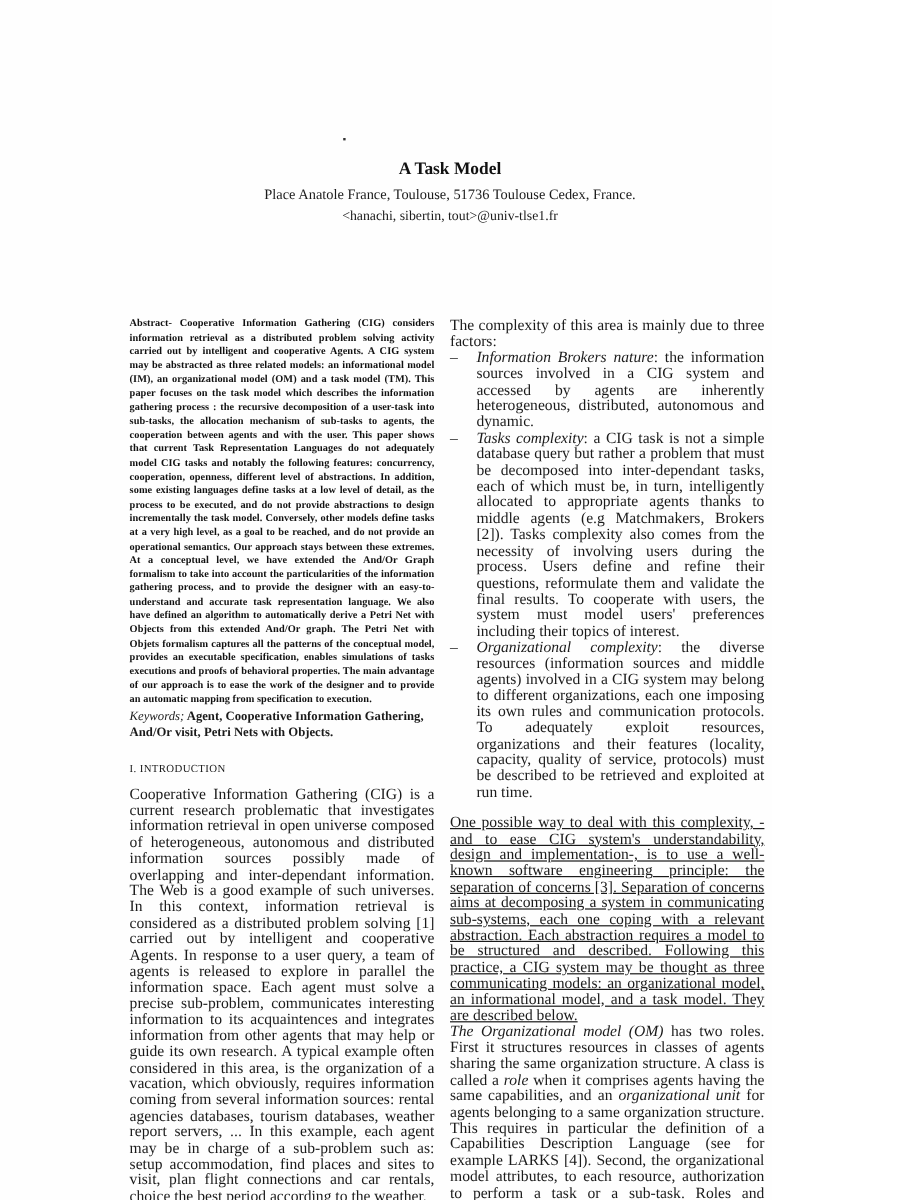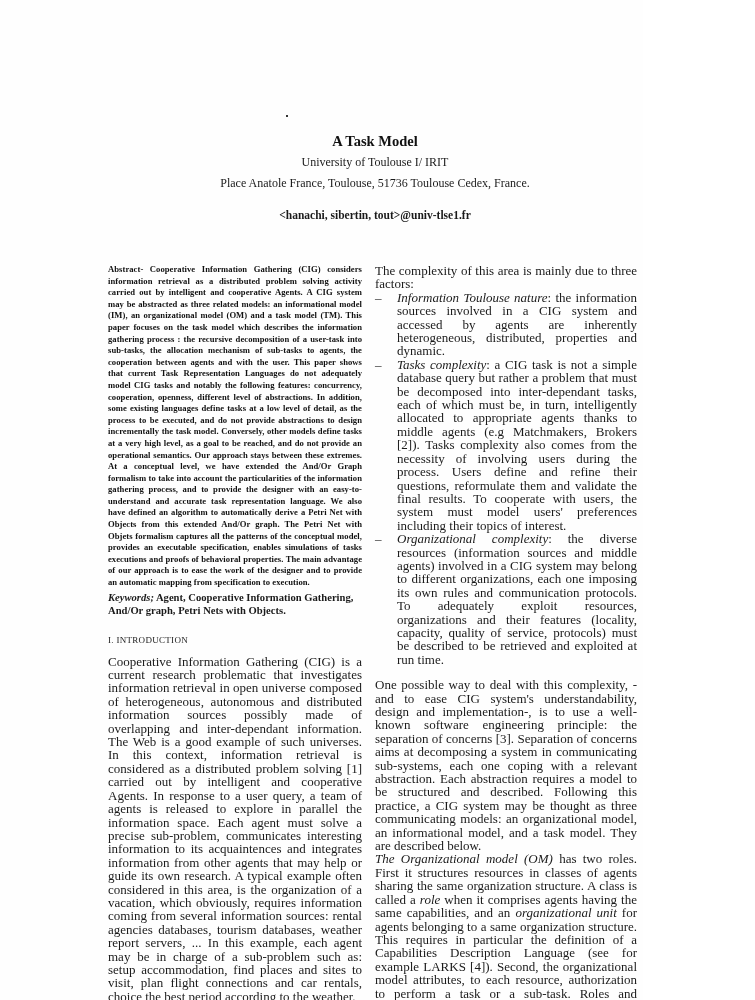--- a/index.html
+++ b/index.html
@@ -7,74 +7,73 @@
     width: 755px; height: 1000px; position: relative; overflow: hidden;
     font-family: "Liberation Serif", "DejaVu Serif", serif;
     color: #1a1a1a;
   }
   .page { position: absolute; left: 0; top: 0; width: 643px; height: 1000px; background: #fefefe; }
   .title-block { position: absolute; left: 150px; top: 133px; width: 450px; text-align: center; }
   .title { font-weight: bold; font-size: 14.5px; line-height: 16px; margin: 0; color: #111; }
   .authors { font-size: 12px; line-height: 15px; margin: 0; }
   .affil { font-size: 12px; line-height: 15px; margin-top: 6px; }
   .addr { font-size: 12px; line-height: 15px; margin-top: 6px; }
-  .email { font-size: 11.5px; line-height: 15px; margin-top: 17px; font-weight: bold; }
+  .email { font-size: 11.5px; line-height: 15px; margin-top: 3px; }
 
   .col { position: absolute; top: 264px; text-align: justify; }
   .col-left { left: 108px; width: 254px; }
   .col-right { left: 375px; width: 262px; }
 
   .abstract {
     font-weight: bold; font-size: 8.6px; line-height: 11.6px; margin: 0;
     letter-spacing: 0.05px; color: #111;
   }
   .keywords { font-weight: bold; font-size: 10.6px; line-height: 13px; margin: 2px 0 0 0; text-align: left; }
-  .keywords .kw-label { font-style: italic; font-weight: bold; }
+  .keywords .kw-label { font-style: italic; font-weight: normal; }
 
   .section-heading {
     text-align: left; font-size: 9px; letter-spacing: 0.3px; margin: 18px 0 10px 0;
   }
   .body-text { font-size: 13px; line-height: 13.4px; margin: 0; }
-  .para-gap { margin-top: 12px; }
+  .para-gap { margin-top: 12px; text-decoration: underline; }
 
   .bullet-list { list-style: none; margin: 0; padding: 0; }
   .bullet-list li { position: relative; padding-left: 22px; }
   .bullet-list li .dash { position: absolute; left: 0; top: 0; }
   .em { font-style: italic; }
   .speck { position: absolute; width: 2px; height: 2px; background: #333; }
 </style>
 </head>
 <body>
 
 <div class="page">
 
   <span class="speck" style="left:286px; top:115px;"></span>
 
   <div class="title-block">
     <p class="title">A Task Model</p>
-    <div class="affil">University of Toulouse I/ IRIT</div>
     <div class="addr">Place Anatole France, Toulouse, 51736 Toulouse Cedex, France.</div>
     <div class="email">&lt;hanachi, sibertin, tout&gt;@univ-tlse1.fr</div>
   </div>
 
   <div class="col col-left">
     <p class="abstract">Abstract- Cooperative Information Gathering (CIG) considers information retrieval as a distributed problem solving activity carried out by intelligent and cooperative Agents. A CIG system may be abstracted as three related models: an informational model (IM), an organizational model (OM) and a task model (TM). This paper focuses on the task model which describes the information gathering process : the recursive decomposition of a user-task into sub-tasks, the allocation mechanism of sub-tasks to agents, the cooperation between  agents and with the user. This paper shows that current Task Representation Languages do not adequately model CIG tasks and notably the following features: concurrency, cooperation, openness, different level of abstractions. In addition, some existing languages define tasks at a low level of detail, as the process to be executed, and do not provide abstractions to design incrementally the task model. Conversely, other models define tasks at a very high level, as a goal to be reached, and do not provide an operational semantics. Our approach stays between these extremes. At a conceptual level, we have extended the And/Or Graph formalism to take into account the particularities of the information gathering process, and to provide the designer with an easy-to-understand and accurate task representation language. We also have defined an algorithm to automatically derive a Petri Net with Objects from this extended And/Or graph. The Petri Net with Objets formalism captures all the patterns of the conceptual model, provides an executable specification, enables simulations of tasks executions and proofs of behavioral properties. The main advantage of our approach is to ease the work of the designer and to provide an automatic mapping from specification to execution.</p>
     <p class="keywords">
-      <span class="kw-label">Keywords;</span><span> Agent, Cooperative Information Gathering, And/Or graph, Petri Nets with Objects.</span>
+      <span class="kw-label">Keywords;</span><span> Agent, Cooperative Information Gathering, And/Or visit, Petri Nets with Objects.</span>
     </p>
     <div class="section-heading">I.   INTRODUCTION</div>
     <p class="body-text">Cooperative Information Gathering (CIG) is a current research problematic that investigates information retrieval in open universe composed of heterogeneous, autonomous and distributed information sources possibly made of overlapping and inter-dependant information. The Web is a good example of such universes. In this context, information retrieval is considered as a distributed problem solving [1] carried out by intelligent and cooperative Agents. In response to a user query, a team of agents is released to explore in parallel the information space.  Each agent must solve a precise sub-problem, communicates interesting information to its acquaintences and integrates information from other agents that may help or guide its own research. A typical example often considered in this area, is the organization of a vacation, which obviously, requires information coming from several information sources: rental agencies databases, tourism databases, weather report servers, ... In this example, each agent may be in charge of a sub-problem such as: setup accommodation, find places and sites to visit, plan flight connections and  car rentals, choice the best period according to the weather.</p>
   </div>
 
   <div class="col col-right">
     <p class="body-text">The complexity of this area is mainly due to three factors:</p>
     <ul class="bullet-list body-text">
       <li>
         <span class="dash">–</span>
-        <span class="em">Information Toulouse nature</span><span>: the information sources involved in a CIG system and accessed by agents are inherently heterogeneous, distributed, properties and dynamic.</span>
+        <span class="em">Information Brokers nature</span><span>: the information sources involved in a CIG system and accessed by agents are inherently heterogeneous, distributed, autonomous and dynamic.</span>
       </li>
       <li>
         <span class="dash">–</span>
         <span class="em">Tasks complexity</span><span>: a CIG task is not a simple database query but rather a problem that must be decomposed into inter-dependant tasks, each of which must be, in turn, intelligently allocated to appropriate agents thanks to middle agents (e.g Matchmakers, Brokers [2]). Tasks complexity also comes from the necessity of involving users during the process. Users define and refine their questions, reformulate them and validate the final results. To cooperate with users, the system must model users' preferences including their topics of interest.</span>
       </li>
       <li>
         <span class="dash">–</span>
         <span class="em">Organizational complexity</span><span>: the diverse resources (information sources and middle agents) involved in a CIG system may belong to different organizations, each one imposing its own rules and communication protocols.  To  adequately  exploit  resources, organizations and their features (locality, capacity, quality of service, protocols) must be described to be retrieved and exploited at run time.</span>
       </li>
     </ul>

